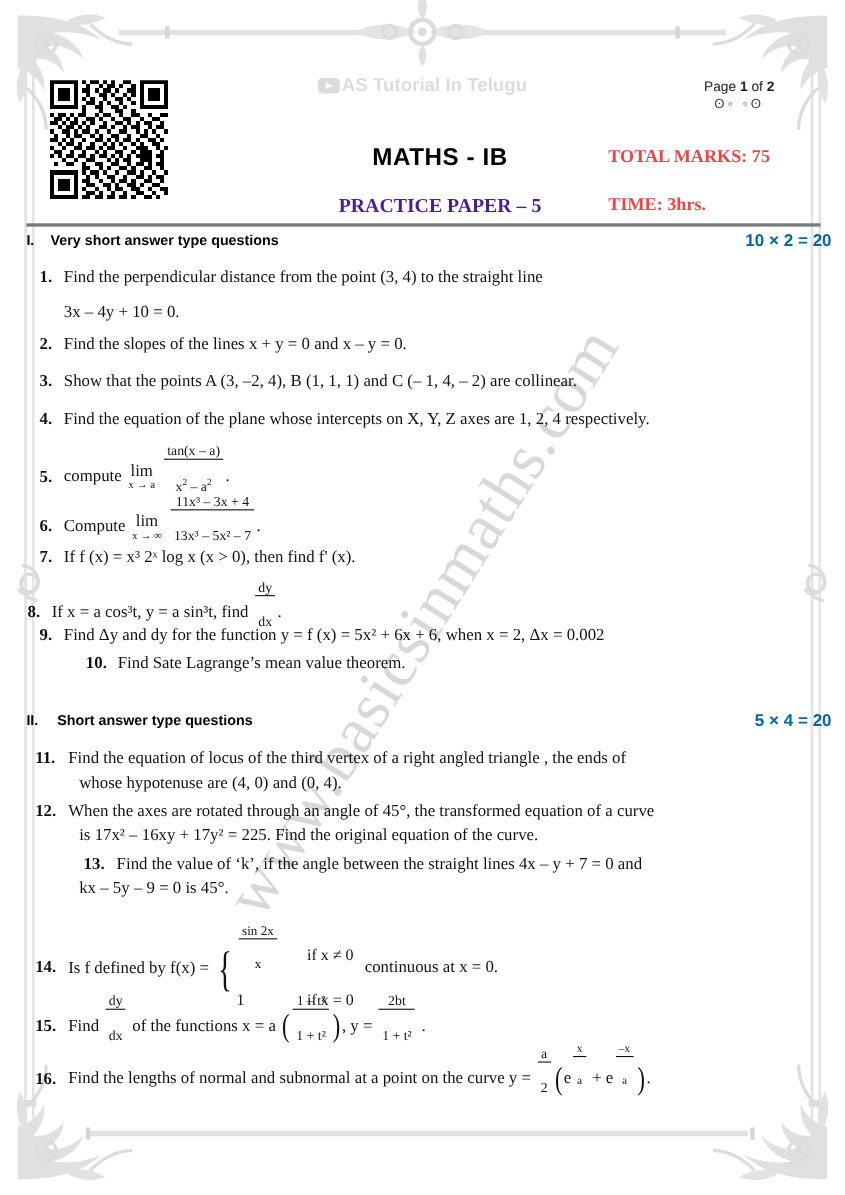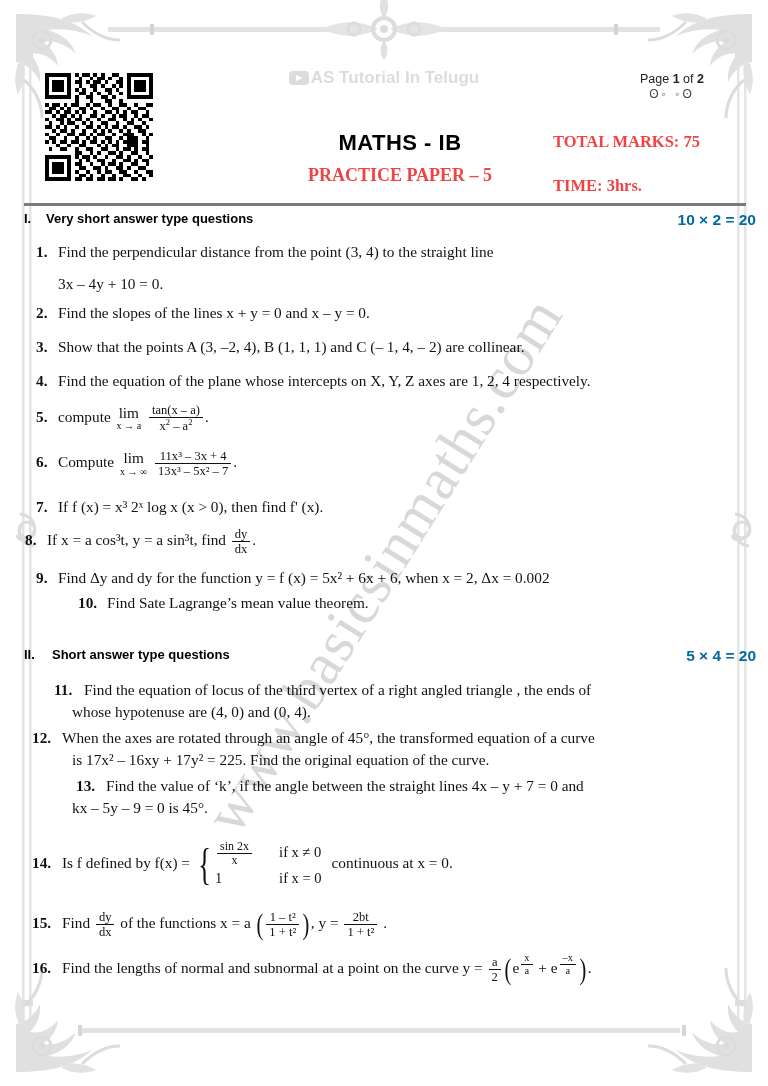--- a/index.html
+++ b/index.html
@@ -120,23 +120,23 @@
   }
   .title-main {
     font-size: 22px;
     font-weight: 700;
     letter-spacing: 0.5px;
     color: #000;
   }
   .title-sub {
     font-size: 18px;
     font-weight: 700;
-    margin-top: 9px;
+    margin-top: 21px;
     font-family: "Liberation Serif", serif;
-    color: #ef4444;
+    color: #4c1d95;
   }
 
   .marks-block {
     position: absolute;
     right: 35px;
     top: 132px;
     width: 180px;
     text-align: left;
     font-family: "Liberation Serif", serif;
     color: #ef4444;
@@ -185,21 +185,21 @@
   
   .frac {
     display: inline-block;
     vertical-align: middle;
     text-align: center;
     font-size: 0.82em;
     line-height: 1.12;
     margin: 0 2px;
   }
   .frac .top { display: block; padding: 0 3px; }
-  .frac .bot { display: block; border-top: 1.2px solid #111; padding: 0 3px; }
+  .frac .bot { display: block; border-top: 1.2px solid #111; padding: 16px 3px; }
   .lim {
     display: inline-block;
     text-align: center;
     vertical-align: middle;
     line-height: 1.0;
     margin: 0 2px;
   }
   .lim .big { display: block; font-size: 1em; }
   .lim .sub { display: block; font-size: 0.66em; margin-top: 1px; }
   sup, sub { font-size: 0.68em; }
@@ -631,21 +631,21 @@
     <div class="q" style="left:46px; top:592px; width:700px;padding-left:32px;">
       <span class="num" style="width:29px;">10.</span><span>Find Sate Lagrange’s mean value theorem.</span>
     </div>
 
     <div class="sec-head" style="left:24px; top:647px;">
       <span class="lbl" style="width:28px;">II.</span><span>Short answer type questions</span>
     </div>
     <div class="sec-marks" style="top:647px;">5 × 4 = 20</div>
 
     <div class="q" style="left:32px; top:679px; width:700px;">
-      <span class="num" style="width:30px;padding-left:22px;">11.</span><span>Find the equation of locus of the third vertex of a right angled triangle , the ends of</span>
+      <span class="num" style="width:30px;">11.</span><span>Find the equation of locus of the third vertex of a right angled triangle , the ends of</span>
       <div style="margin-left:40px;">whose hypotenuse are (4, 0) and (0, 4).</div>
     </div>
 
     <div class="q" style="left:32px; top:727px; width:716px;">
       <span class="num" style="width:30px;">12.</span><span>When the axes are rotated through an angle of 45°, the transformed equation of a curve</span>
       <div style="margin-left:40px;">is 17x² – 16xy + 17y² = 225. Find the original equation of the curve.</div>
     </div>
 
     <div class="q" style="left:32px; top:775px; width:710px;">
       <span class="num" style="width:30px;padding-left:44px;">13.</span><span>Find the value of ‘k’, if the angle between the straight lines 4x – y + 7 = 0 and</span>

